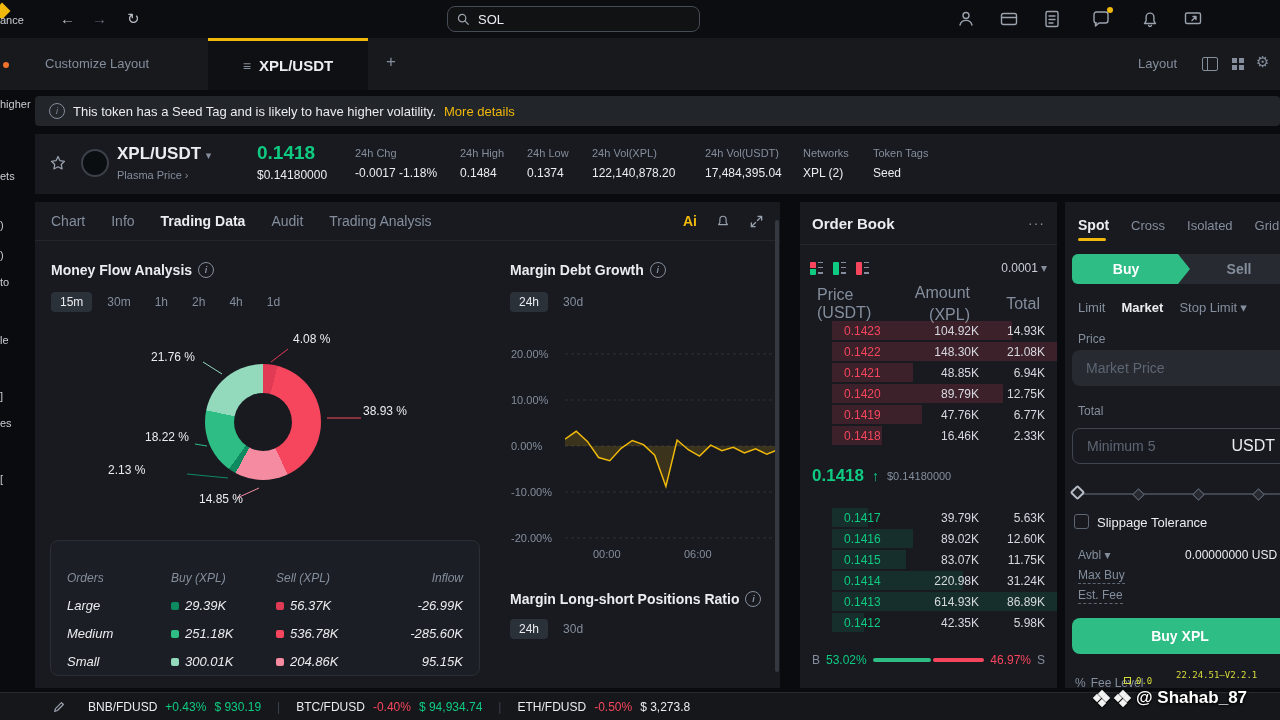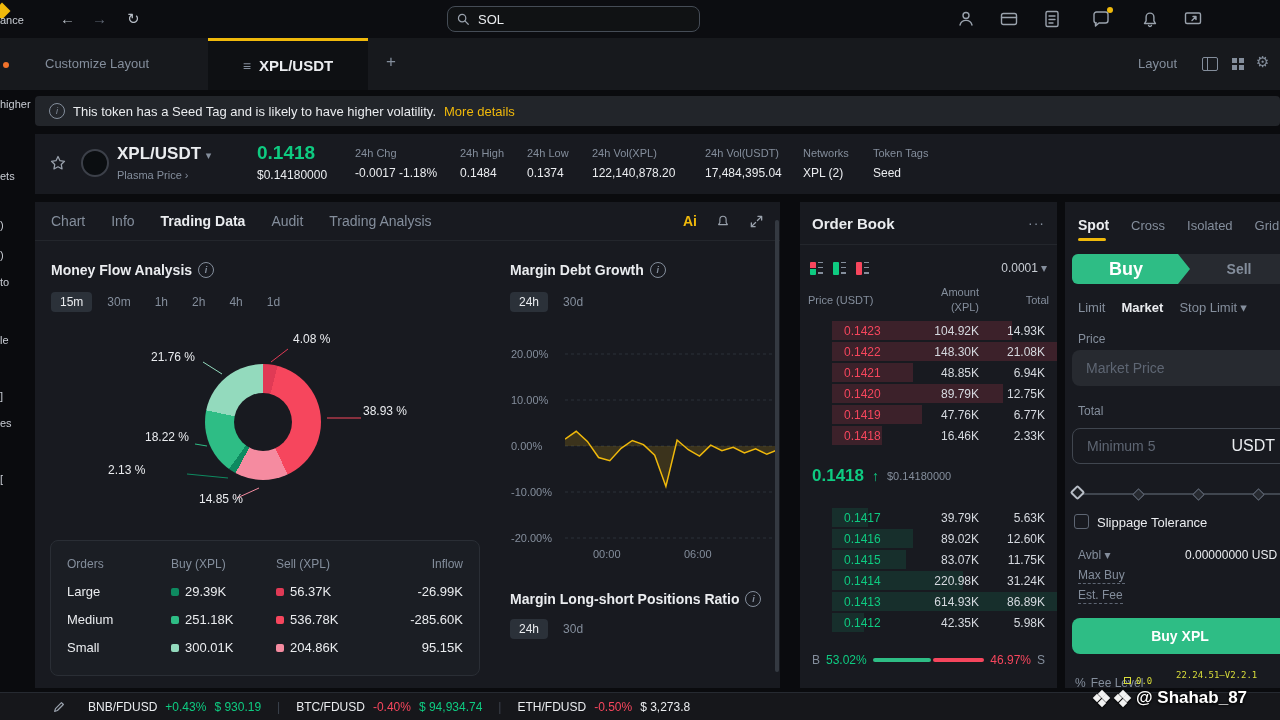--- a/index.html
+++ b/index.html
@@ -72,21 +72,21 @@
   .p-tabs .right{margin-left:auto;display:flex;align-items:center;gap:18px}
   .ai-glyph{color:#f0b90b;font-weight:700;font-size:14px;cursor:pointer}
   .sec-title{font-size:14px;font-weight:700;color:#eaecef;display:flex;align-items:center;gap:6px}
   .pills{display:flex;align-items:center;gap:6px;font-size:12px;color:#848e9c}
   .pill{padding:3px 9px;border-radius:4px;cursor:pointer}
   .pill.on{background:#2b3139;color:#eaecef}
   #donut{left:170px;top:162px;width:116px;height:116px;border-radius:50%;}
   #donut-hole{left:199px;top:191px;width:58px;height:58px;border-radius:50%;background:#181a20;}
   .dlabel{font-size:12px;color:#eaecef}
   #mf-table{left:15px;top:338px;width:430px;height:136px;border:1px solid #2a2e35;border-radius:8px;
-    background:#1b1e24;box-sizing:border-box;padding:10px 16px;}
+    background:#1b1e24;box-sizing:border-box;padding:24px 16px;font-style:italic;}
   .mf-grid{display:grid;grid-template-columns:104px 105px 110px 1fr;align-items:center;height:28px;font-size:13px}
   .mf-grid.head{color:#848e9c;font-size:12px;height:26px}
   .mf-grid .r{text-align:right}
   .sw{display:inline-block;width:8px;height:8px;border-radius:2px;margin-right:6px;vertical-align:0;}
   .ytick{width:45px;text-align:left;font-size:11px;color:#848e9c}
   .xtick{font-size:11px;color:#848e9c}
   #lscroll{left:740px;top:18px;width:4px;height:452px;background:#343941;border-radius:2px;cursor:pointer}
 
   
   #panel-ob .hdr{position:absolute;left:0;top:0;right:0;height:42px;display:flex;align-items:center;
@@ -95,21 +95,21 @@
   .dots{color:#848e9c;font-size:14px;letter-spacing:1px;cursor:pointer}
   #ob-controls{left:0;top:55px;right:0;height:22px;display:flex;align-items:center;padding:0 10px;gap:8px;}
   .obicon{width:15px;height:13px;display:inline-flex;gap:2px;cursor:pointer}
   .obicon .bar{width:6px;height:100%;border-radius:1px}
   .obicon .lines{width:5px;background:repeating-linear-gradient(180deg,#848e9c 0 1.5px,transparent 1.5px 5px)}
   .i-both .bar{background:linear-gradient(180deg,#f6465d 0 47%,#181a20 47% 53%,#0ecb81 53% 100%)}
   .i-asks .bar{background:#0ecb81}
   .i-bids .bar{background:#f6465d}
   #ob-precision{margin-left:auto;color:#c8cdd4;font-size:12px;cursor:pointer;display:flex;align-items:center;gap:3px}
   #ob-heads{left:0;top:80px;right:0;height:36px;display:grid;grid-template-columns:76px 1fr 70px;
-    align-items:center;padding:0 8px;font-size:11px;color:#848e9c;}
+    align-items:center;padding:0 17px;font-size:16px;color:#848e9c;}
   #ob-heads .amt{text-align:right;line-height:1.35}
   #ob-heads .tot{text-align:right}
   .ob-row{position:relative;display:grid;grid-template-columns:64px 1fr 66px;align-items:center;height:21px;
     padding:0 12px;font-size:12px;cursor:pointer;margin-left:32px;}
   .ob-row .a,.ob-row .t{text-align:right;color:#d5d9df}
   .depth{position:absolute;left:0;top:1px;bottom:1px;}
   .depth.ask{background:rgba(246,70,93,.17)}
   .depth.bid{background:rgba(14,203,129,.12)}
   .ob-row span{position:relative}
   #ob-asks{left:0;top:118px;right:0}
@@ -124,21 +124,21 @@
 
   
   #trade-tabs{left:0;top:8px;right:0;height:30px;display:flex;align-items:center;padding:0 13px;gap:22px;
     font-size:13px;color:#848e9c}
   #trade-tabs .tab{cursor:pointer}
   #trade-tabs .tab.on{color:#eaecef;font-weight:700;font-size:14px}
   #spot-underline{left:13px;top:36px;width:28px;height:3px;background:#f0b90b;border-radius:2px}
   #bs-toggle{left:7px;top:52px;width:216px;height:30px;background:#272a30;border-radius:6px;cursor:pointer}
   #seg-buy{position:absolute;left:0;top:0;bottom:0;width:118px;background:#2ebd85;border-radius:6px 0 0 6px;
     clip-path:polygon(0 0,106px 0,118px 50%,106px 100%,0 100%);
-    display:flex;align-items:center;justify-content:center;font-size:18px;font-weight:700;color:#fff;}
+    display:flex;align-items:center;justify-content:center;font-size:14px;font-weight:700;color:#fff;}
   #seg-buy span{margin-right:10px}
   #seg-sell{position:absolute;left:118px;right:0;top:0;bottom:0;display:flex;align-items:center;
     justify-content:center;color:#848e9c;font-size:14px;font-weight:600}
   #type-row{left:0;top:96px;right:0;height:18px;display:flex;align-items:center;padding:0 13px;gap:16px;
     font-size:13px;color:#848e9c}
   #type-row .on{color:#eaecef;font-weight:700}
   #type-row .item{cursor:pointer;display:flex;align-items:center;gap:3px}
   .fld-label{font-size:12px;color:#848e9c}
   .inp{left:7px;width:216px;height:36px;border-radius:8px;box-sizing:border-box;display:flex;align-items:center;
     padding:0 12px;}

